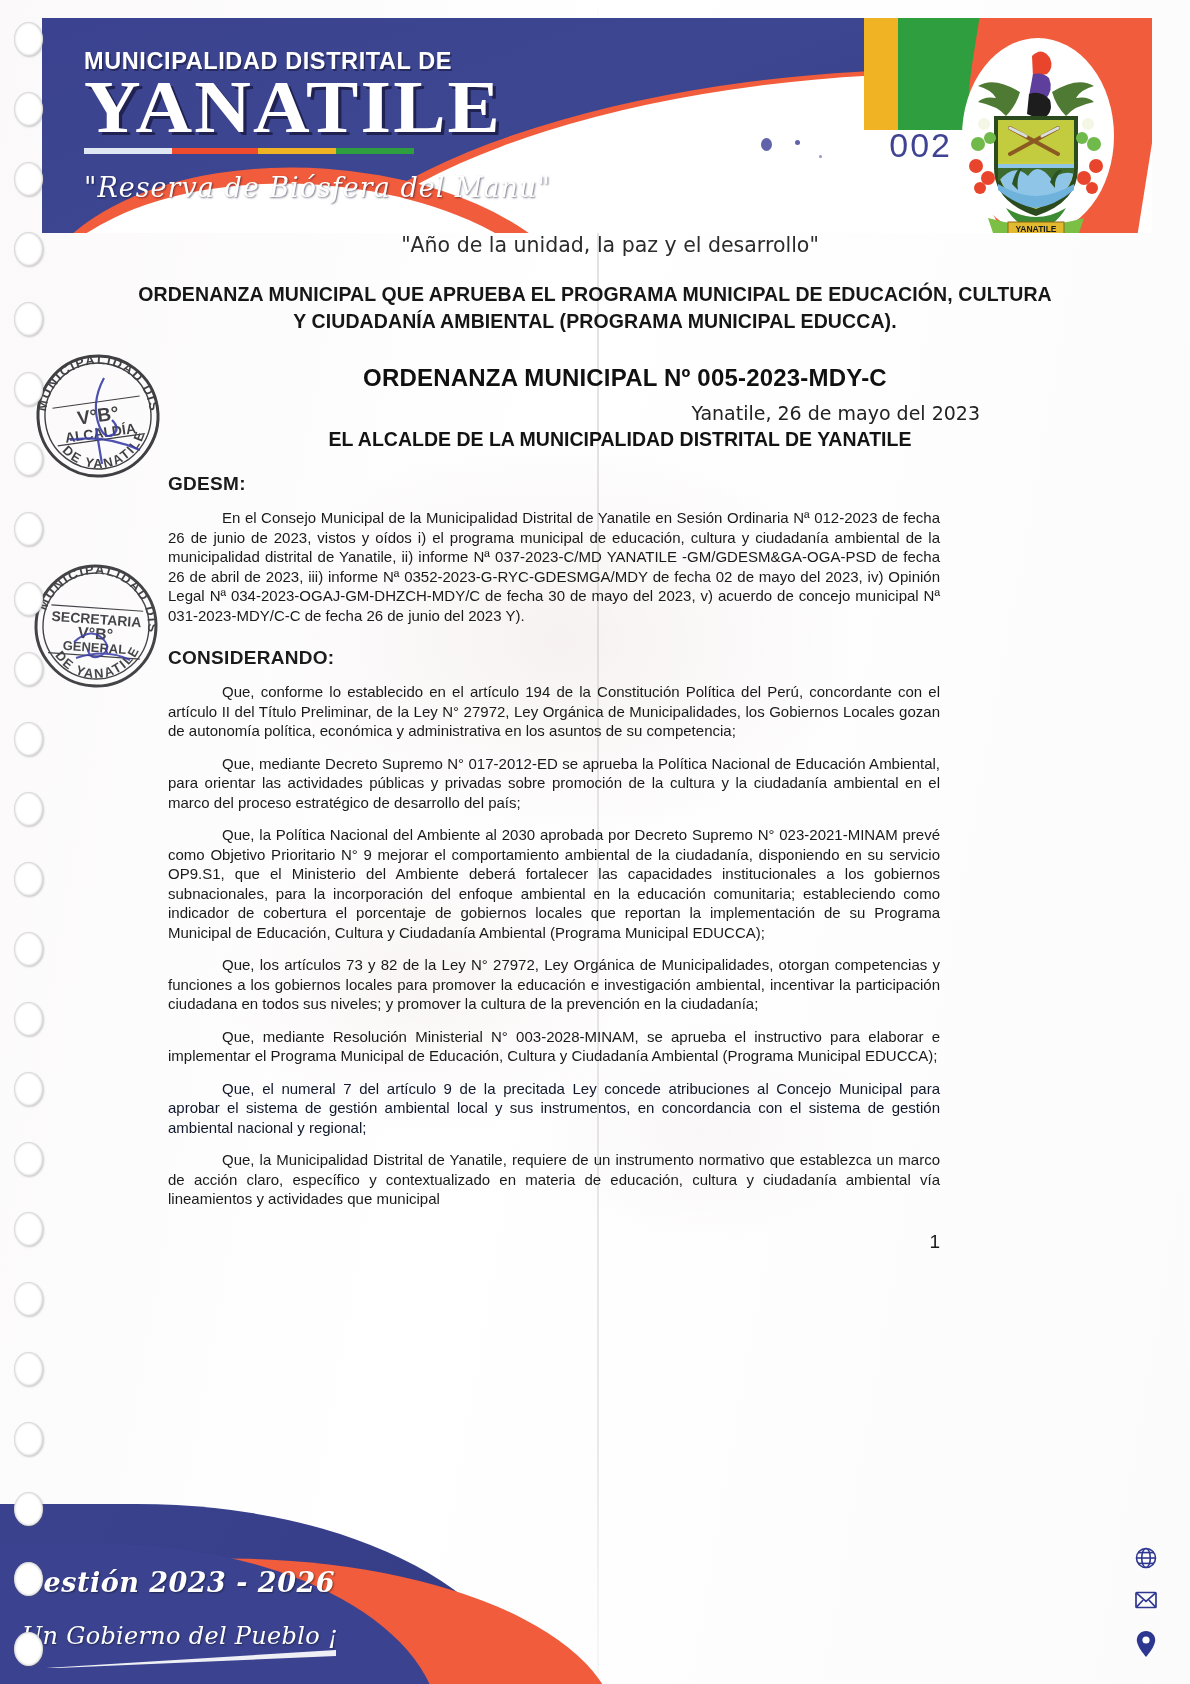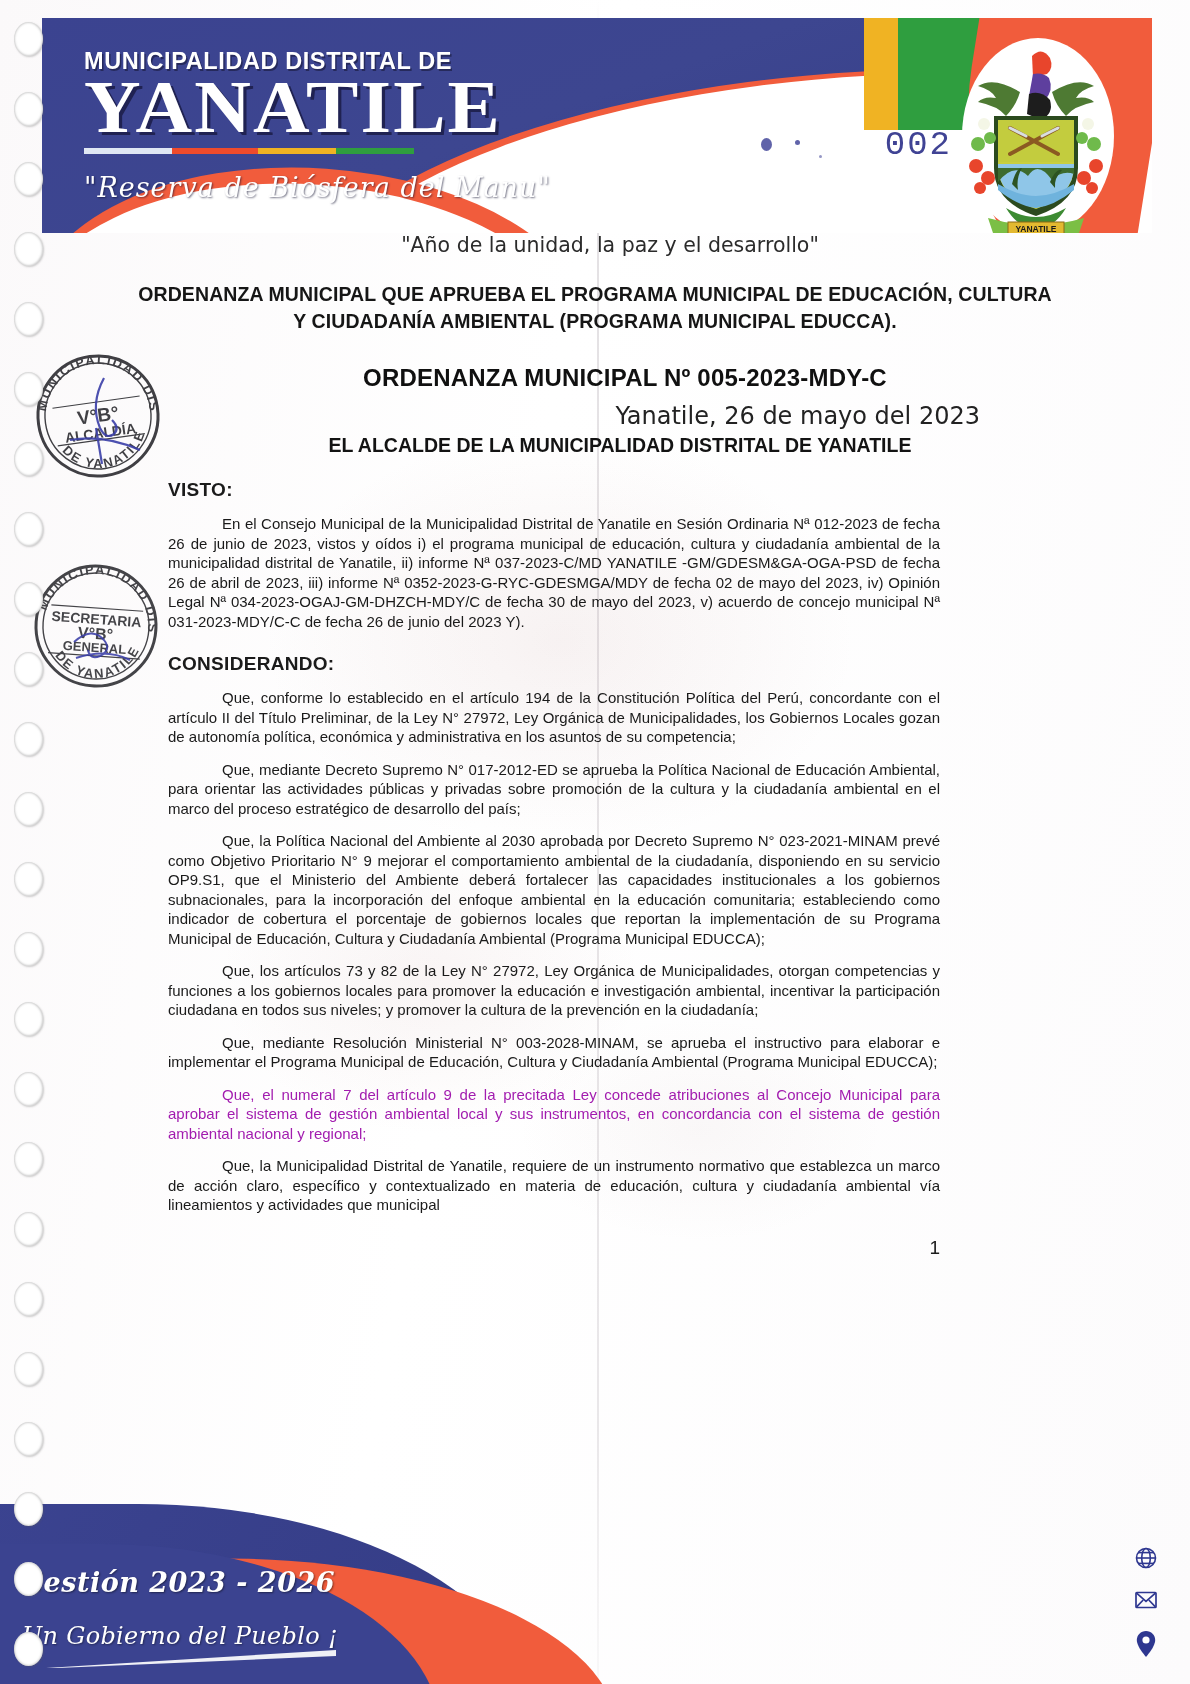--- a/index.html
+++ b/index.html
@@ -158,21 +158,21 @@
     color: #ffffff;
     letter-spacing: 1px;
     text-shadow: 1px 1px 2px rgba(10,10,40,0.55);
   }
 
   
   .stamp-num {
     position: absolute;
     right: 200px; top: 108px;
     z-index: 5;
-    font-family: Liberation Mono, monospace;
+    font-family: Liberation Sans, sans-serif;
     font-size: 34px;
     letter-spacing: 2px;
     color: #262a86;
     opacity: 0.88;
     text-align: center;
   }
   .ink-dot {
     position: absolute;
     z-index: 5;
     background: #2b2f8c;
@@ -219,21 +219,21 @@
     font-weight: bold;
     letter-spacing: 0.2px;
     padding-left: 60px;
     color: #101010;
   }
   .date-line {
     margin-top: 10px;
     text-align: right;
     padding-right: 210px;
     font-family: "DejaVu Sans", sans-serif;
-    font-size: 24px;
+    font-size: 19px;
     color: #222;
   }
   .alcalde-line {
     margin-top: 4px;
     text-align: center;
     font-size: 19.5px;
     font-weight: bold;
     padding-left: 50px;
     color: #131313;
   }
@@ -249,21 +249,21 @@
     margin: 13px 0 0 168px;
     width: 772px;
     text-align: justify;
     text-justify: inter-word;
     font-size: 15px;
     line-height: 1.30;
     text-indent: 54px;
     color: #1a1a1a;
   }
   .para.faded {
-    color: #a21caf;
+    color: #0f172a;
   }
   .page-no {
     margin: 22px 0 0 0;
     width: 940px;
     text-align: right;
     font-size: 19px;
     color: #1b1b1b;
   }
 
   
@@ -537,21 +537,21 @@
     <div class="year-motto">"Año de la unidad, la paz y el desarrollo"</div>
 
     <div class="doc-title">ORDENANZA MUNICIPAL QUE APRUEBA EL PROGRAMA MUNICIPAL DE EDUCACIÓN, CULTURA Y CIUDADANÍA AMBIENTAL (PROGRAMA MUNICIPAL EDUCCA).</div>
 
     <div class="ord-num">ORDENANZA MUNICIPAL Nº 005-2023-MDY-C</div>
 
     <div class="date-line">Yanatile, 26 de mayo del 2023</div>
 
     <div class="alcalde-line">EL ALCALDE DE LA MUNICIPALIDAD DISTRITAL DE YANATILE</div>
 
-    <div class="section-label">VISTO:</div>
+    <div class="section-label">GDESM:</div>
     <div class="para">En el Consejo Municipal de la Municipalidad Distrital de Yanatile en Sesión Ordinaria Nª 012-2023 de fecha 26 de junio de 2023, vistos y oídos i) el programa municipal de educación, cultura y ciudadanía ambiental de la municipalidad  distrital de Yanatile, ii) informe Nª 037-2023-C/MD YANATILE -GM/GDESM&amp;GA-OGA-PSD de fecha 26 de abril de 2023, iii) informe Nª 0352-2023-G-RYC-GDESMGA/MDY de fecha 02 de mayo del 2023, iv) Opinión Legal Nª 034-2023-OGAJ-GM-DHZCH-MDY/C de fecha 30 de mayo del 2023, v) acuerdo de concejo municipal Nª 031-2023-MDY/C-C de fecha 26 de junio del 2023 Y).</div>
 
     <div class="section-label">CONSIDERANDO:</div>
 
     <div class="para">Que, conforme lo establecido en el artículo 194 de la Constitución Política del Perú, concordante con el artículo II del Título Preliminar, de la Ley N° 27972, Ley Orgánica de Municipalidades, los Gobiernos Locales gozan de autonomía política, económica y administrativa en los asuntos de su competencia;</div>
     <div class="para">Que, mediante Decreto Supremo N° 017-2012-ED se aprueba la Política Nacional de Educación Ambiental, para orientar las actividades públicas y privadas sobre promoción de la cultura y la ciudadanía ambiental en el marco del proceso estratégico de desarrollo del país;</div>
     <div class="para">Que, la Política Nacional del Ambiente al 2030 aprobada por Decreto Supremo N° 023-2021-MINAM prevé como Objetivo Prioritario N° 9 mejorar el comportamiento ambiental de la ciudadanía, disponiendo en su servicio OP9.S1, que el Ministerio del Ambiente deberá fortalecer las capacidades institucionales a los gobiernos subnacionales, para la incorporación del enfoque ambiental en la educación comunitaria; estableciendo como indicador de cobertura el porcentaje de gobiernos locales que reportan la implementación de su Programa Municipal de Educación, Cultura y Ciudadanía Ambiental (Programa Municipal EDUCCA);</div>
     <div class="para">Que, los artículos 73 y 82 de la Ley N° 27972, Ley Orgánica de Municipalidades, otorgan competencias y funciones a los gobiernos locales para promover la educación e investigación ambiental, incentivar la participación ciudadana en todos sus niveles; y promover la cultura de la prevención en la ciudadanía;</div>
     <div class="para">Que, mediante Resolución Ministerial N° 003-2028-MINAM, se aprueba el instructivo para elaborar e implementar el Programa Municipal de Educación, Cultura y Ciudadanía Ambiental (Programa Municipal EDUCCA);</div>
     <div class="para faded">Que, el numeral 7 del artículo 9 de la precitada Ley concede atribuciones al Concejo Municipal para aprobar el sistema de gestión ambiental local y sus instrumentos, en concordancia con el sistema de gestión ambiental nacional y regional;</div>

